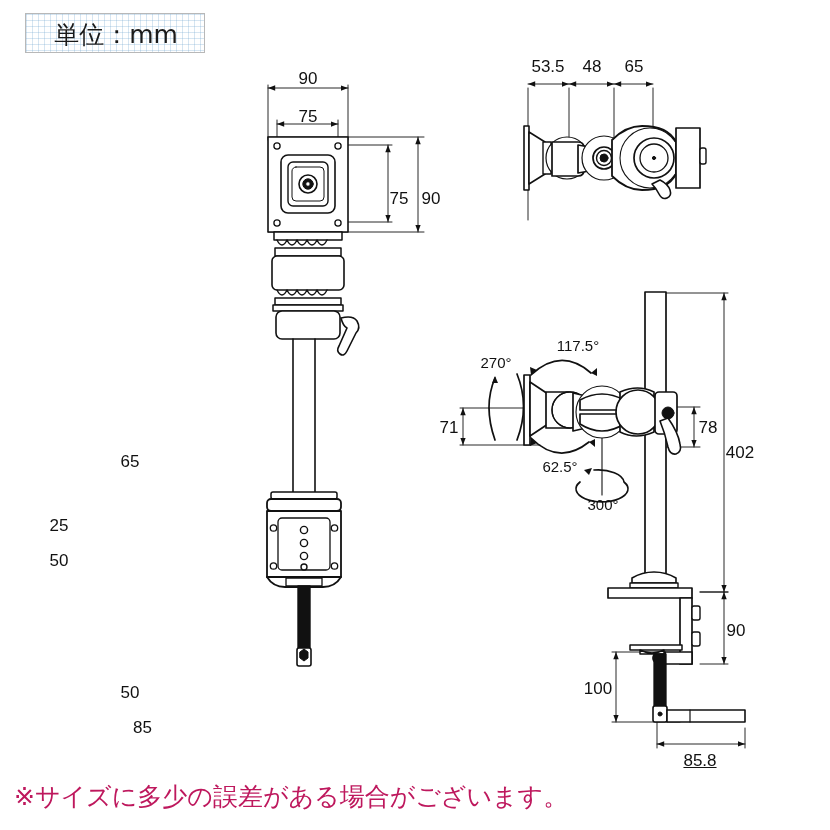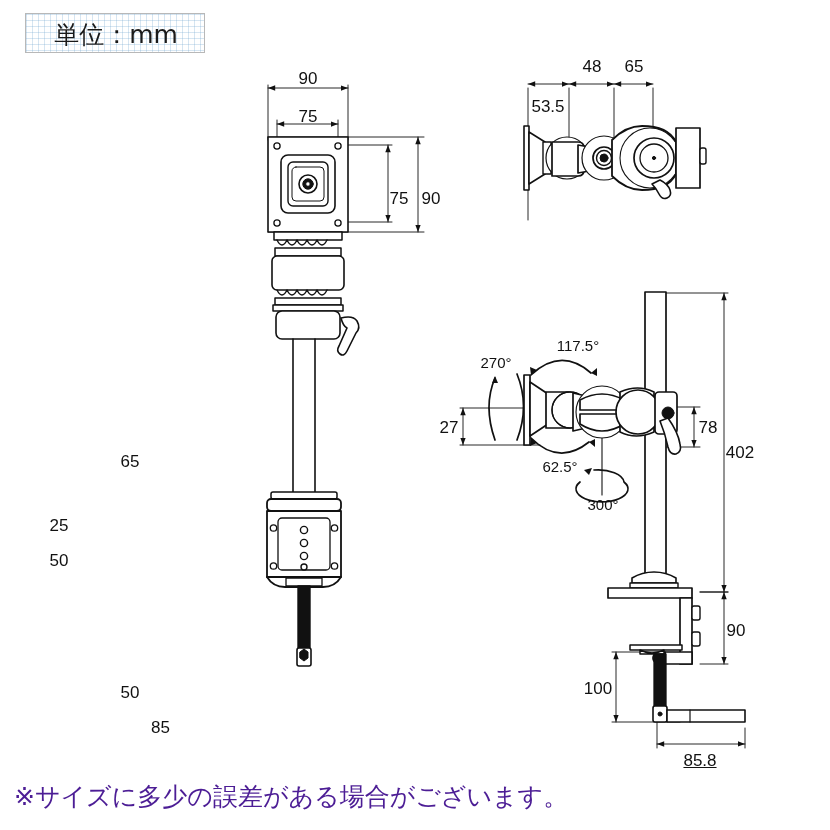--- a/index.html
+++ b/index.html
@@ -53,21 +53,21 @@
     letter-spacing: 0px;
     white-space: nowrap;
   }
   
   #footer-note {
     position: absolute;
     left: 14px;
     top: 780px;
     font-family: "DejaVu Sans", "Liberation Sans", sans-serif;
     font-size: 25px;
-    color: #4c1d95;
+    color: #be185d;
     white-space: nowrap;
   }
   
   .dim {
     position: absolute;
     font-family: "Liberation Sans", "DejaVu Sans", sans-serif;
     font-size: 17px;
     color: #111111;
     white-space: nowrap;
     line-height: 1;
@@ -325,35 +325,35 @@
 
   <div id="unit-box">
     <div id="unit-text">単位：mm</div>
   </div>
 
   <div class="dim ctr" style="left:308px; top:70px;">90</div>
   <div class="dim ctr" style="left:308px; top:108px;">75</div>
   <div class="dim ctr" style="left:399px; top:190px;">75</div>
   <div class="dim ctr" style="left:431px; top:190px;">90</div>
 
-  <div class="dim ctr" style="left:548px; top:58px;margin-top:40px;">53.5</div>
+  <div class="dim ctr" style="left:548px; top:58px;">53.5</div>
   <div class="dim ctr" style="left:592px; top:58px;">48</div>
   <div class="dim ctr" style="left:634px; top:58px;">65</div>
 
   <div class="dim ctr" style="left:130px; top:453px;">65</div>
   <div class="dim ctr" style="left:59px;  top:517px;">25</div>
   <div class="dim ctr" style="left:59px;  top:552px;">50</div>
   <div class="dim ctr" style="left:130px; top:684px;">50</div>
-  <div class="dim ctr" style="left:137px; top:719px;padding-left:47px;">85</div>
+  <div class="dim ctr" style="left:119px; top:719px;padding-left:47px;">85</div>
 
   <div class="dim ang ctr" style="left:496px; top:355px;">270°</div>
   <div class="dim ang ctr" style="left:578px; top:338px;">117.5°</div>
   <div class="dim ang ctr" style="left:560px; top:459px;">62.5°</div>
   <div class="dim ang ctr" style="left:603px; top:497px;">300°</div>
-  <div class="dim ctr" style="left:449px; top:419px;">27</div>
+  <div class="dim ctr" style="left:449px; top:419px;">71</div>
   <div class="dim ctr" style="left:708px; top:419px;">78</div>
   <div class="dim ctr" style="left:740px; top:444px;">402</div>
   <div class="dim ctr" style="left:736px; top:622px;">90</div>
   <div class="dim ctr" style="left:598px; top:680px;text-align:right;">100</div>
   <div class="dim ctr" style="left:700px; top:752px;text-decoration:underline;">85.8</div>
 
   <div id="footer-note">※サイズに多少の誤差がある場合がございます。</div>
 
 </div>
 

